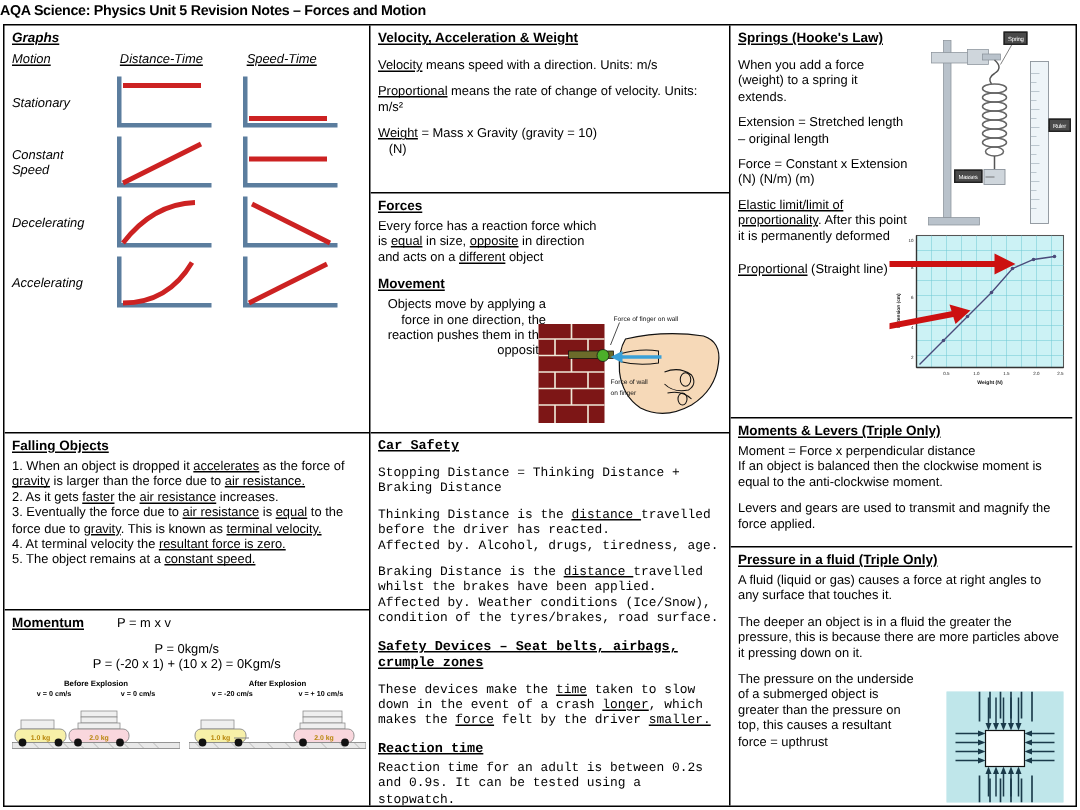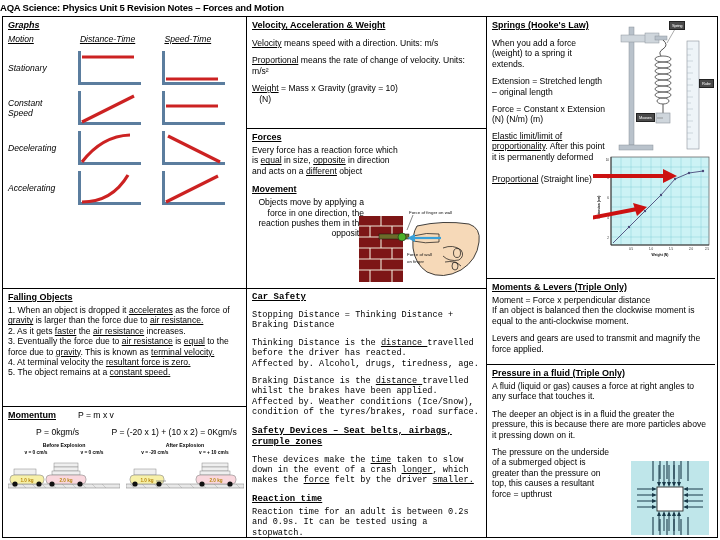--- a/index.html
+++ b/index.html
@@ -232,21 +232,21 @@
         <p class="t">4. At terminal velocity the <u>resultant force is zero.</u></p>
         <p class="t">5. The object remains at a <u>constant speed.</u></p>
       </div>
 
       <div class="cell" style="flex:1;">
         <div style="display:flex; align-items:baseline; gap:22px;">
           <span class="h" style="margin:0;">Momentum</span>
           <span class="t">P = m x v</span>
         </div>
 
-        <div style="display:flex; margin-top:6px;">
+        <div style="display:flex; margin-top:6px;flex-direction:column;">
           <div style="flex:1; text-align:center;">
             <div class="t">P = 0kgm/s</div>
           </div>
           <div style="flex:1.35; text-align:center;">
             <div class="t">P = (-20 x 1) + (10 x 2) = 0Kgm/s</div>
           </div>
         </div>
 
         <div class="carts">
 

